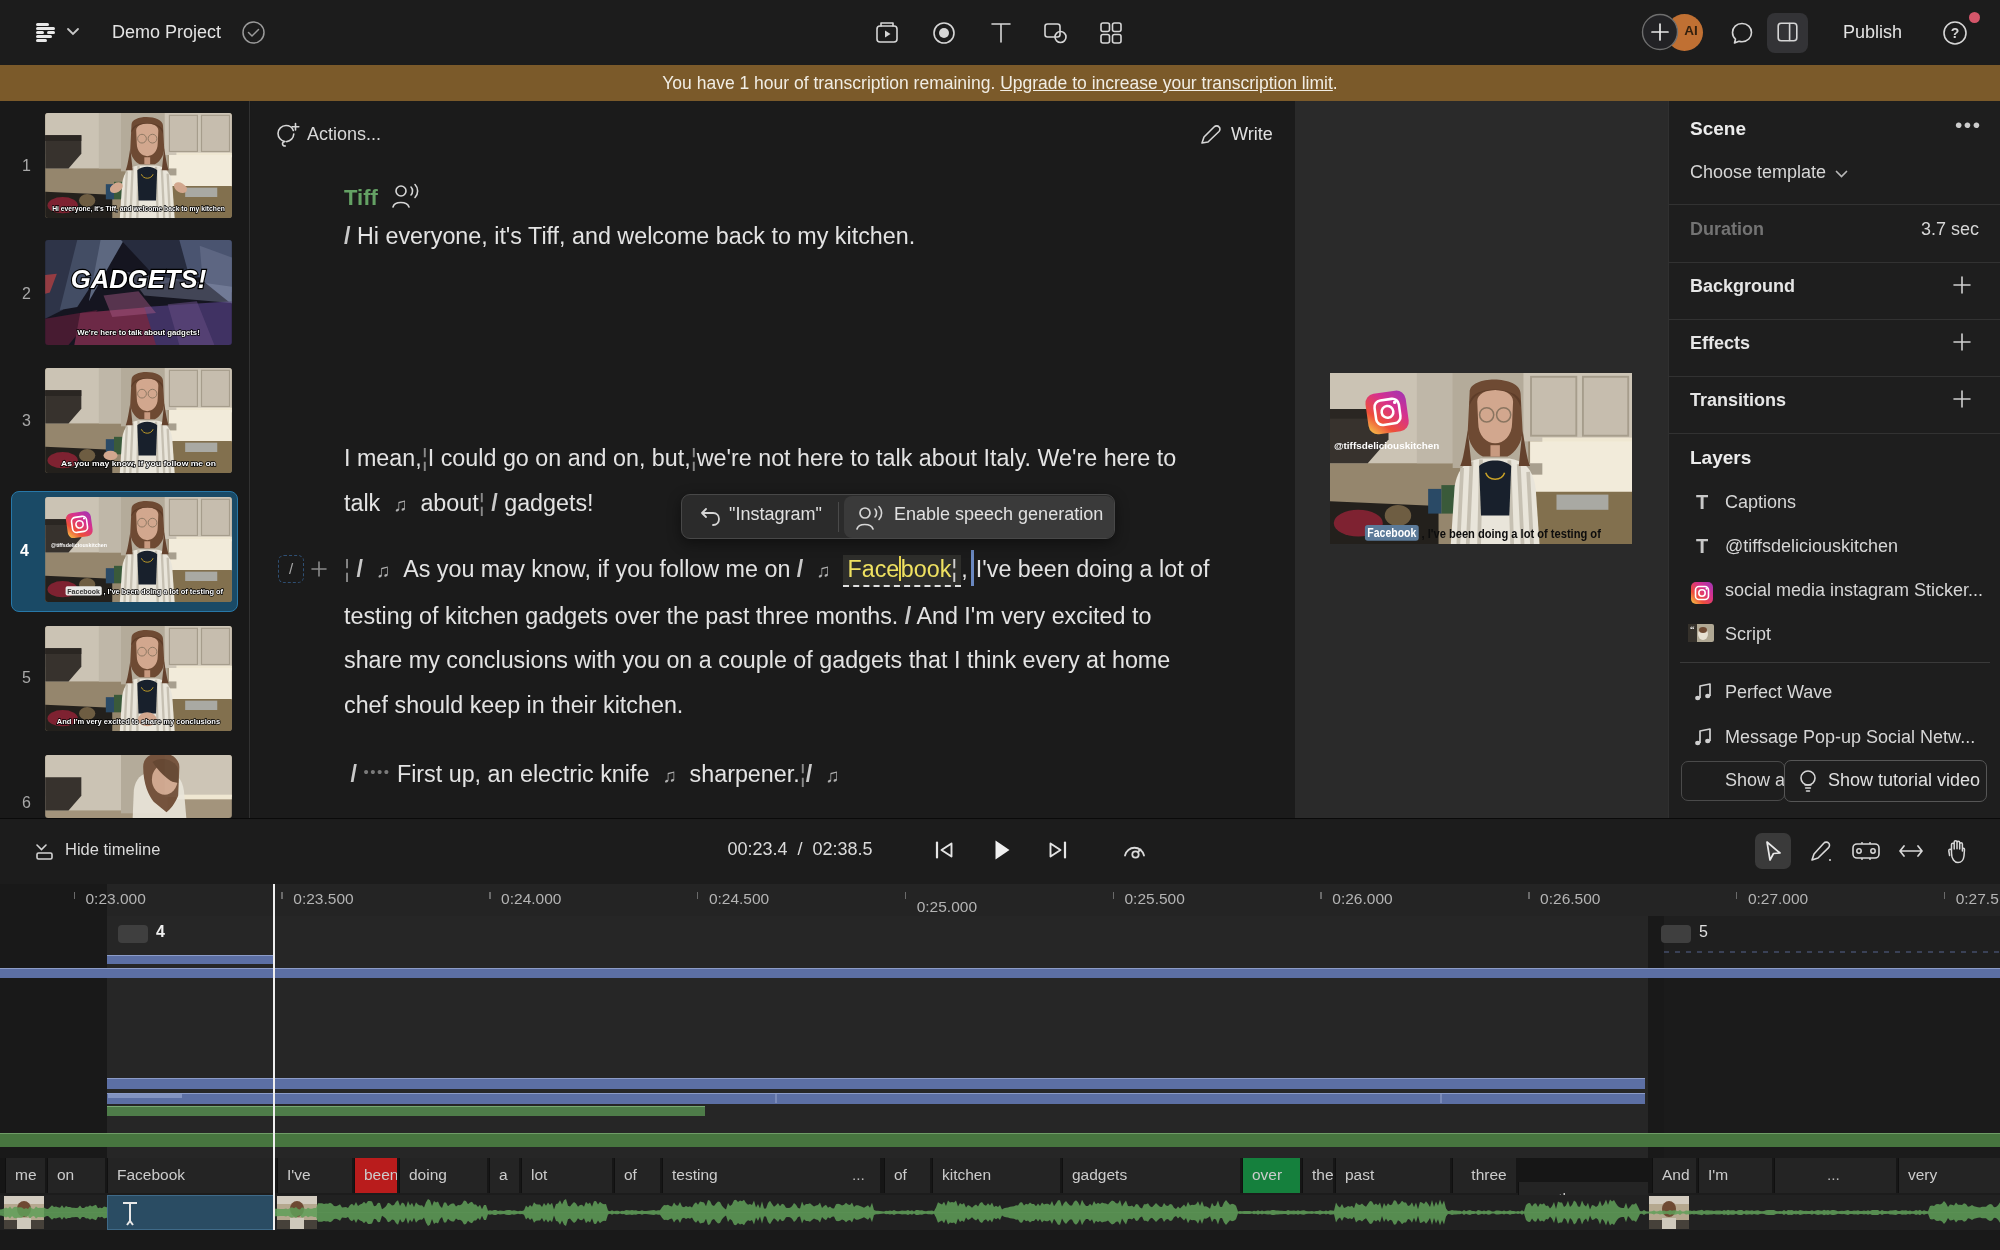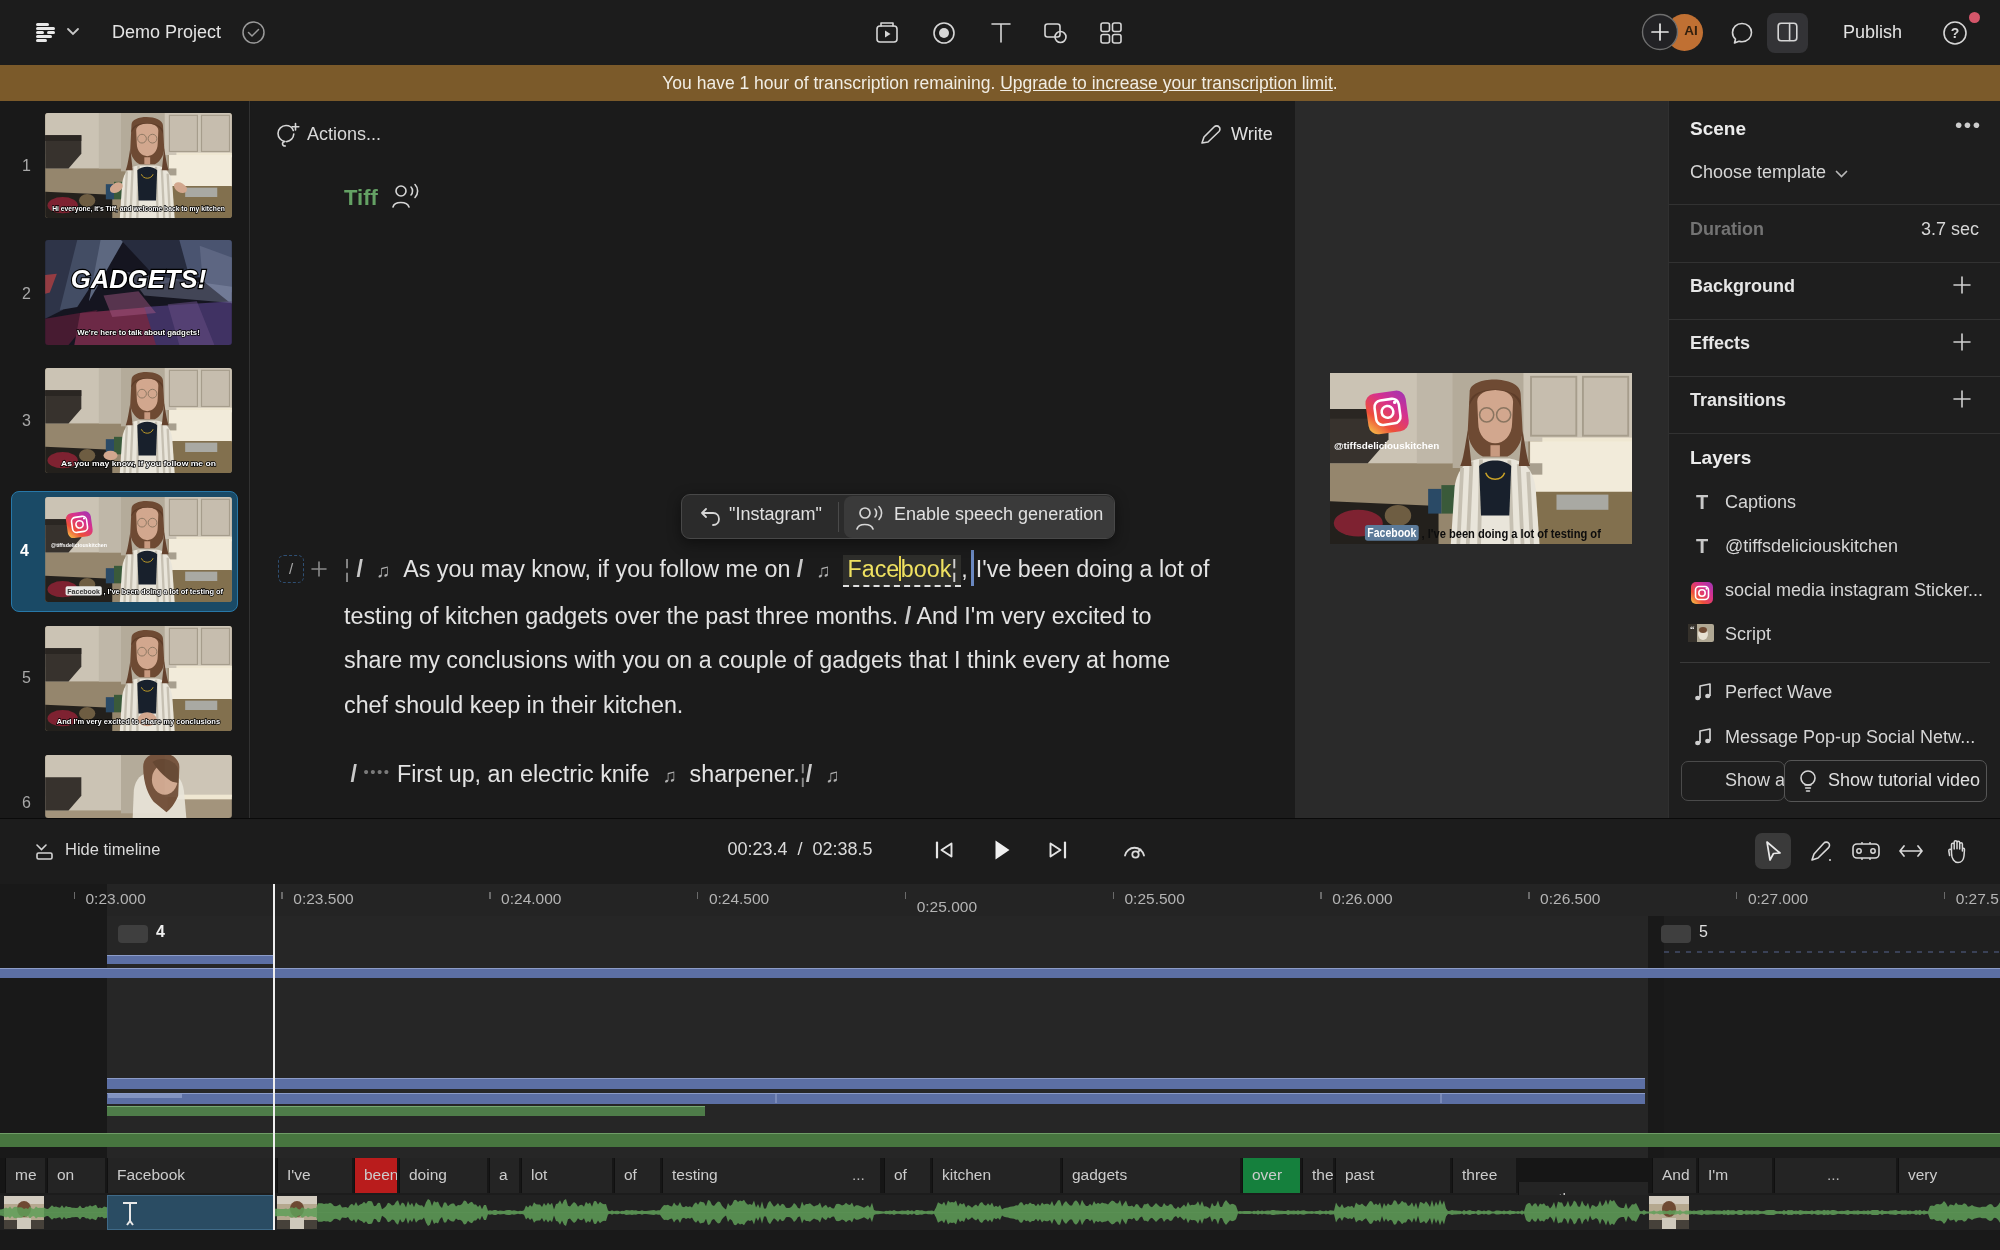--- a/index.html
+++ b/index.html
@@ -217,20 +217,27 @@
     </svg>
   <div class="abs" style="left:980px;top:23px;font-size:18px;color:#e0e0e0;">Write</div>
 
   <div class="abs" style="left:93px;top:84px;font-size:22px;font-weight:bold;color:#64a164;">Tiff</div>
   <svg class="abs" style="left:139px;top:82px" width="30" height="26" viewBox="0 0 30 26">
       <circle cx="11" cy="8" r="5" class="ic" stroke-width="1.7" stroke="#b9b9b9"></circle>
       <path d="M3 24 C4.5 18 17 18 19 24" class="ic" stroke-width="1.7" stroke="#b9b9b9"></path>
       <path d="M21 4 C23 6 23 10 21 12 M25 1.5 C28.5 5 28.5 11 25 14.5" class="ic" stroke-width="1.6" stroke="#b9b9b9"></path>
     </svg>
 
+  <div class="abs" style="left:93px;top:113px;width:900px;font-size:23.3px;line-height:44.5px;color:#e3e3e3;">
+    <span style="color:#c9c9c9;font-weight:bold;">/</span> Hi everyone, it's Tiff, and welcome back to my kitchen.
+  </div>
+  <div class="abs" style="left:93px;top:335px;width:900px;font-size:23.3px;line-height:44.5px;color:#e3e3e3;">
+    I mean,<span style="color:#8a8a8a;">¦</span>I could go on and on, but,<span style="color:#8a8a8a;">¦</span>we're not here to talk about Italy. We're here to<br>
+    talk&nbsp; <span style="color:#b0b0b0;font-size:19px;">♫</span> &nbsp;about<span style="color:#8a8a8a;">¦</span> <span style="color:#c9c9c9;font-weight:bold;">/</span> gadgets!
+  </div>
   <div class="abs" style="left:93px;top:446px;width:920px;font-size:23.3px;line-height:44.5px;color:#e3e3e3;">
     <span style="color:#8a8a8a;">¦</span> <span style="color:#c9c9c9;font-weight:bold;">/</span> &nbsp;<span style="color:#b0b0b0;font-size:19px;">♫</span> &nbsp;As you may know, if you follow me on <span style="color:#c9c9c9;font-weight:bold;">/</span> &nbsp;<span style="color:#b0b0b0;font-size:19px;">♫</span> &nbsp;<span style="color:#efe161;background:#2e2e2b;border-bottom:2.5px dashed #e0e0e0;padding:1px 4px 3px 4px;">Face<span style="display:inline-block;width:1.5px;height:25px;background:#e8d44a;vertical-align:-4px;"></span>book<span style="color:#cfcfcf;">¦</span></span>,<span style="display:inline-block;width:3px;height:36px;background:#6a88c0;vertical-align:-9px;margin:0 2px 0 3px;"></span>I've been doing a lot of<br>
     testing of kitchen gadgets over the past three months. <span style="color:#c9c9c9;font-weight:bold;">/</span> And I'm very excited to<br>
     share my conclusions with you on a couple of gadgets that I think every at home<br>
     chef should keep in their kitchen.
   </div>
   <div class="abs" style="left:27px;top:454px;width:26px;height:28px;border:1.5px dashed #2f4f73;border-radius:6px;color:#a8a8a8;font-size:15px;text-align:center;line-height:26px;">/</div>
   <svg class="abs" style="left:59px;top:459px" width="18" height="18" viewBox="0 0 18 18">
       <path d="M9 2 L9 16 M2 9 L16 9" stroke="#8a8a8a" stroke-width="1.6" stroke-linecap="round"></path>
     </svg>
@@ -436,21 +443,21 @@
       <div class="abs" style="left:489px;top:339px;width:30px;height:35px;background:#242424;border-left:1px solid #101010;font-size:15.5px;color:#cccccc;line-height:34px;padding-left:9px;overflow:hidden;">a</div>
       <div class="abs" style="left:521px;top:339px;width:91px;height:35px;background:#242424;border-left:1px solid #101010;font-size:15.5px;color:#cccccc;line-height:34px;padding-left:9px;overflow:hidden;">lot</div>
       <div class="abs" style="left:614px;top:339px;width:46px;height:35px;background:#242424;border-left:1px solid #101010;font-size:15.5px;color:#cccccc;line-height:34px;padding-left:9px;overflow:hidden;">of</div>
       <div class="abs" style="left:662px;top:339px;width:218px;height:35px;background:#242424;border-left:1px solid #101010;font-size:15.5px;color:#cccccc;line-height:34px;padding-left:9px;overflow:hidden;">testing</div>
       <div class="abs" style="left:884px;top:339px;width:46px;height:35px;background:#242424;border-left:1px solid #101010;font-size:15.5px;color:#cccccc;line-height:34px;padding-left:9px;overflow:hidden;">of</div>
       <div class="abs" style="left:932px;top:339px;width:128px;height:35px;background:#242424;border-left:1px solid #101010;font-size:15.5px;color:#cccccc;line-height:34px;padding-left:9px;overflow:hidden;">kitchen</div>
       <div class="abs" style="left:1062px;top:339px;width:178px;height:35px;background:#242424;border-left:1px solid #101010;font-size:15.5px;color:#cccccc;line-height:34px;padding-left:9px;overflow:hidden;">gadgets</div>
       <div class="abs" style="left:1242px;top:339px;width:58px;height:35px;background:#15803d;border-left:1px solid #101010;font-size:15.5px;color:#cccccc;line-height:34px;padding-left:9px;overflow:hidden;">over</div>
       <div class="abs" style="left:1302px;top:339px;width:31px;height:35px;background:#242424;border-left:1px solid #101010;font-size:15.5px;color:#cccccc;line-height:34px;padding-left:9px;overflow:hidden;">the</div>
       <div class="abs" style="left:1335px;top:339px;width:115px;height:35px;background:#242424;border-left:1px solid #101010;font-size:15.5px;color:#cccccc;line-height:34px;padding-left:9px;overflow:hidden;">past</div>
-      <div class="abs" style="left:1452px;top:339px;width:64px;height:35px;background:#242424;border-left:1px solid #101010;font-size:15.5px;color:#cccccc;line-height:34px;padding-left:9px;overflow:hidden;">three</div>
+      <div class="abs" style="left:1452px;top:339px;width:64px;height:35px;background:#242424;border-left:1px solid #101010;font-size:15.5px;color:#cccccc;line-height:34px;padding-left:9px;overflow:hidden;text-align:center;">three</div>
       <div class="abs" style="left:1518px;top:339px;width:130px;height:35px;background:#242424;border-left:1px solid #101010;font-size:15.5px;color:#cccccc;line-height:34px;padding-left:9px;overflow:hidden;margin-top:24px;">months.</div>
       <div class="abs" style="left:1652px;top:339px;width:44px;height:35px;background:#242424;border-left:1px solid #101010;font-size:15.5px;color:#cccccc;line-height:34px;padding-left:9px;overflow:hidden;">And</div>
       <div class="abs" style="left:1698px;top:339px;width:74px;height:35px;background:#242424;border-left:1px solid #101010;font-size:15.5px;color:#cccccc;line-height:34px;padding-left:9px;overflow:hidden;">I'm</div>
       <div class="abs" style="left:1774px;top:339px;width:122px;height:35px;background:#242424;border-left:1px solid #101010;font-size:15.5px;color:#cccccc;line-height:34px;padding-left:9px;overflow:hidden;"></div>
       <div class="abs" style="left:1898px;top:339px;width:102px;height:35px;background:#242424;border-left:1px solid #101010;font-size:15.5px;color:#cccccc;line-height:34px;padding-left:9px;overflow:hidden;">very</div>
       <div class="abs" style="left:852px;top:339px;font-size:15.5px;color:#b8b8b8;line-height:34px;">...</div>
       <div class="abs" style="left:1827px;top:339px;font-size:15.5px;color:#b8b8b8;line-height:34px;">...</div>
     </div>
 
   <div class="abs" style="left:0;top:376px;width:2000px;height:35px;background:#212121;"></div>

